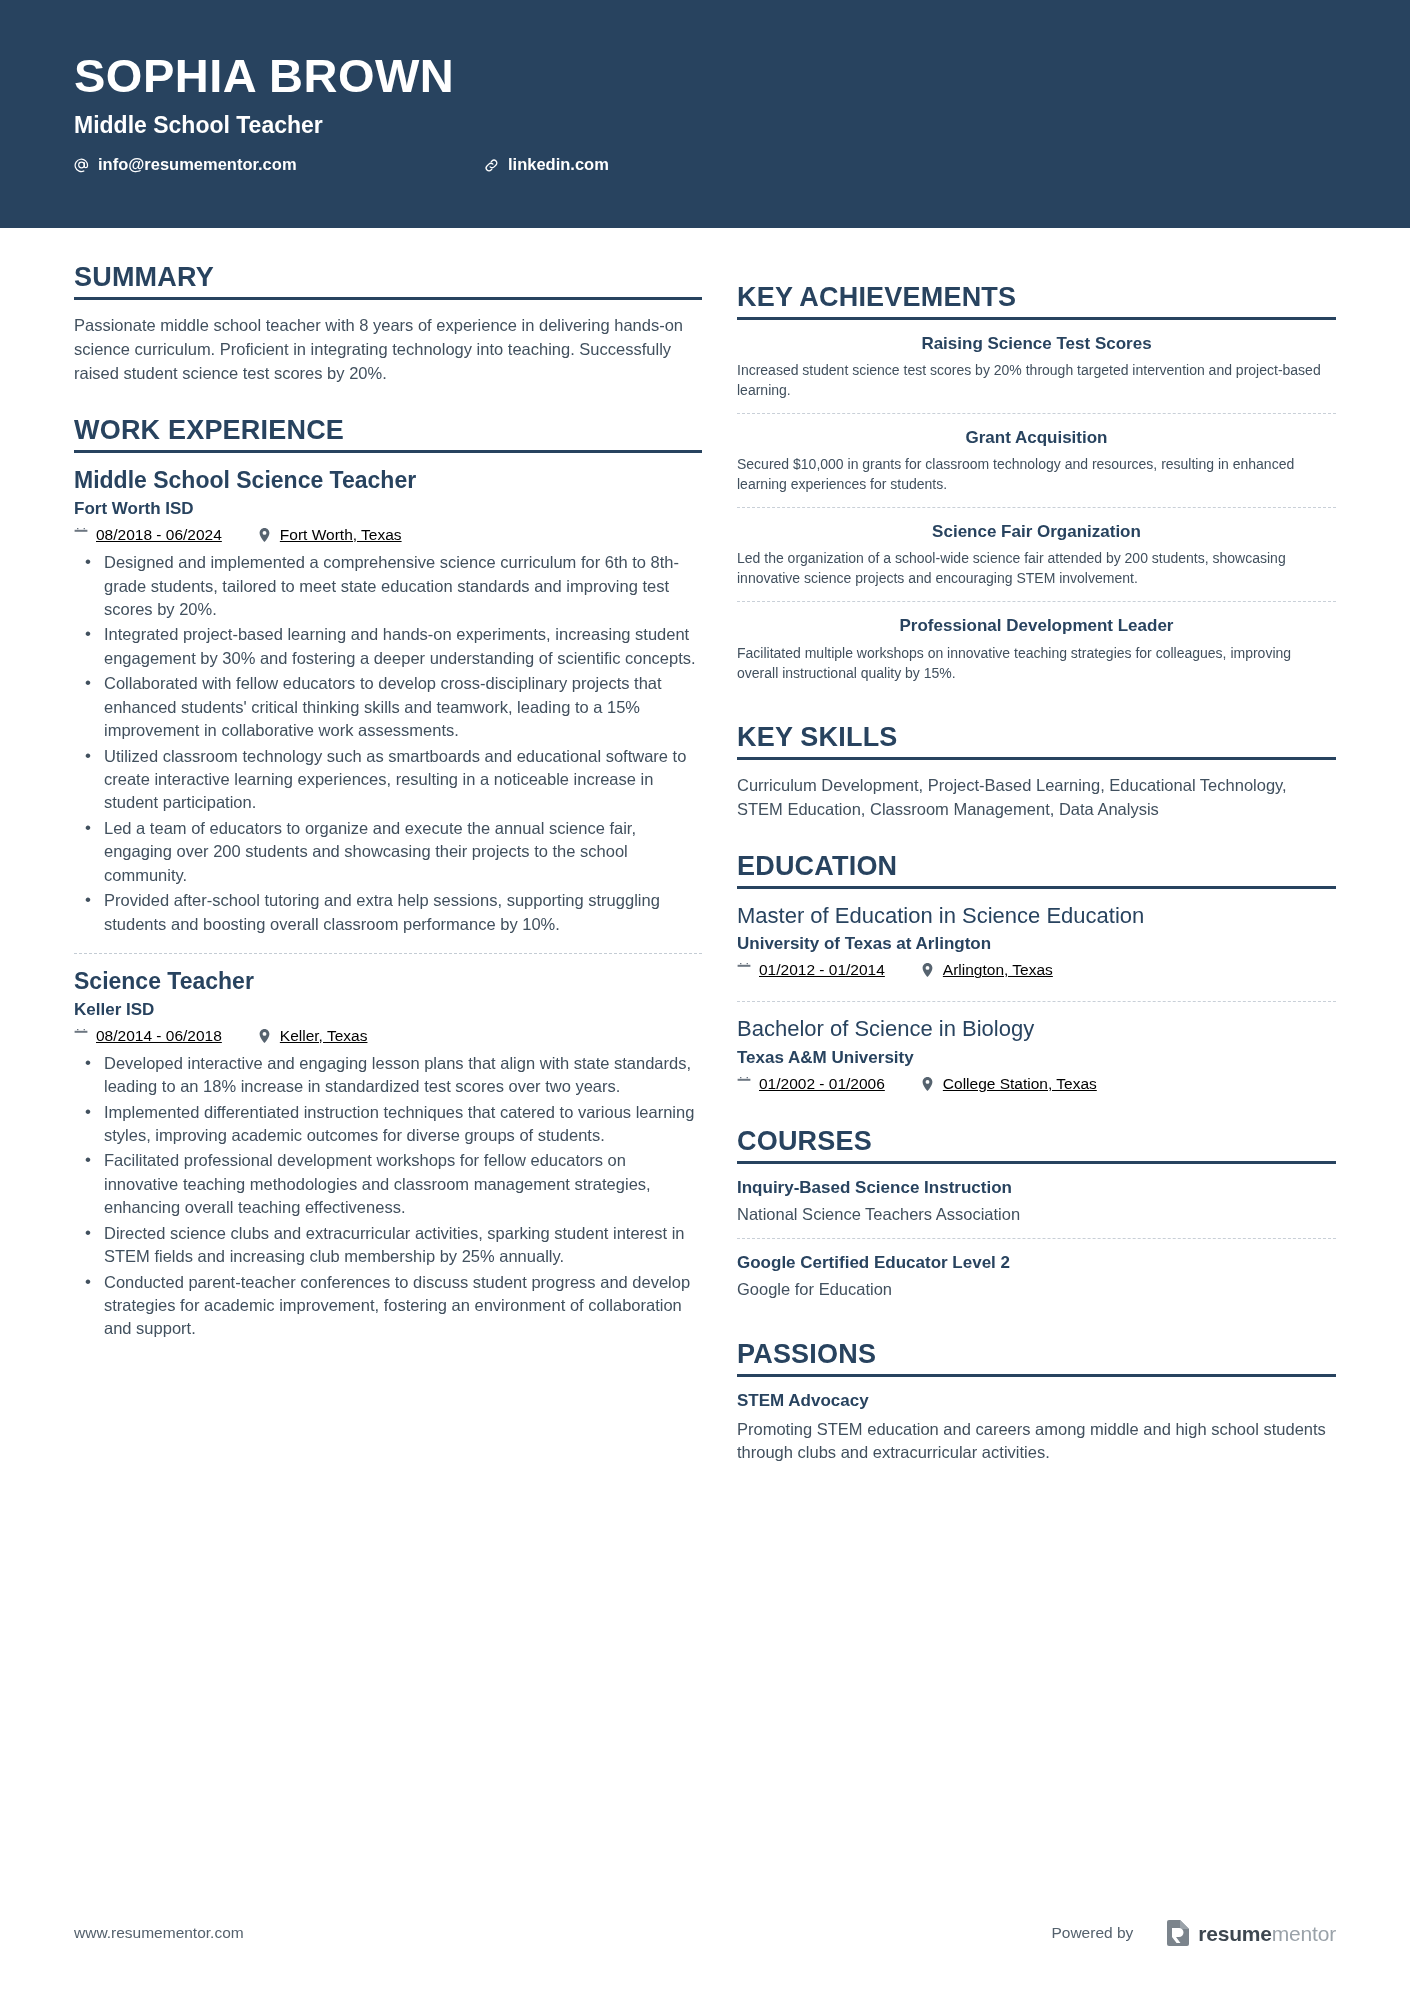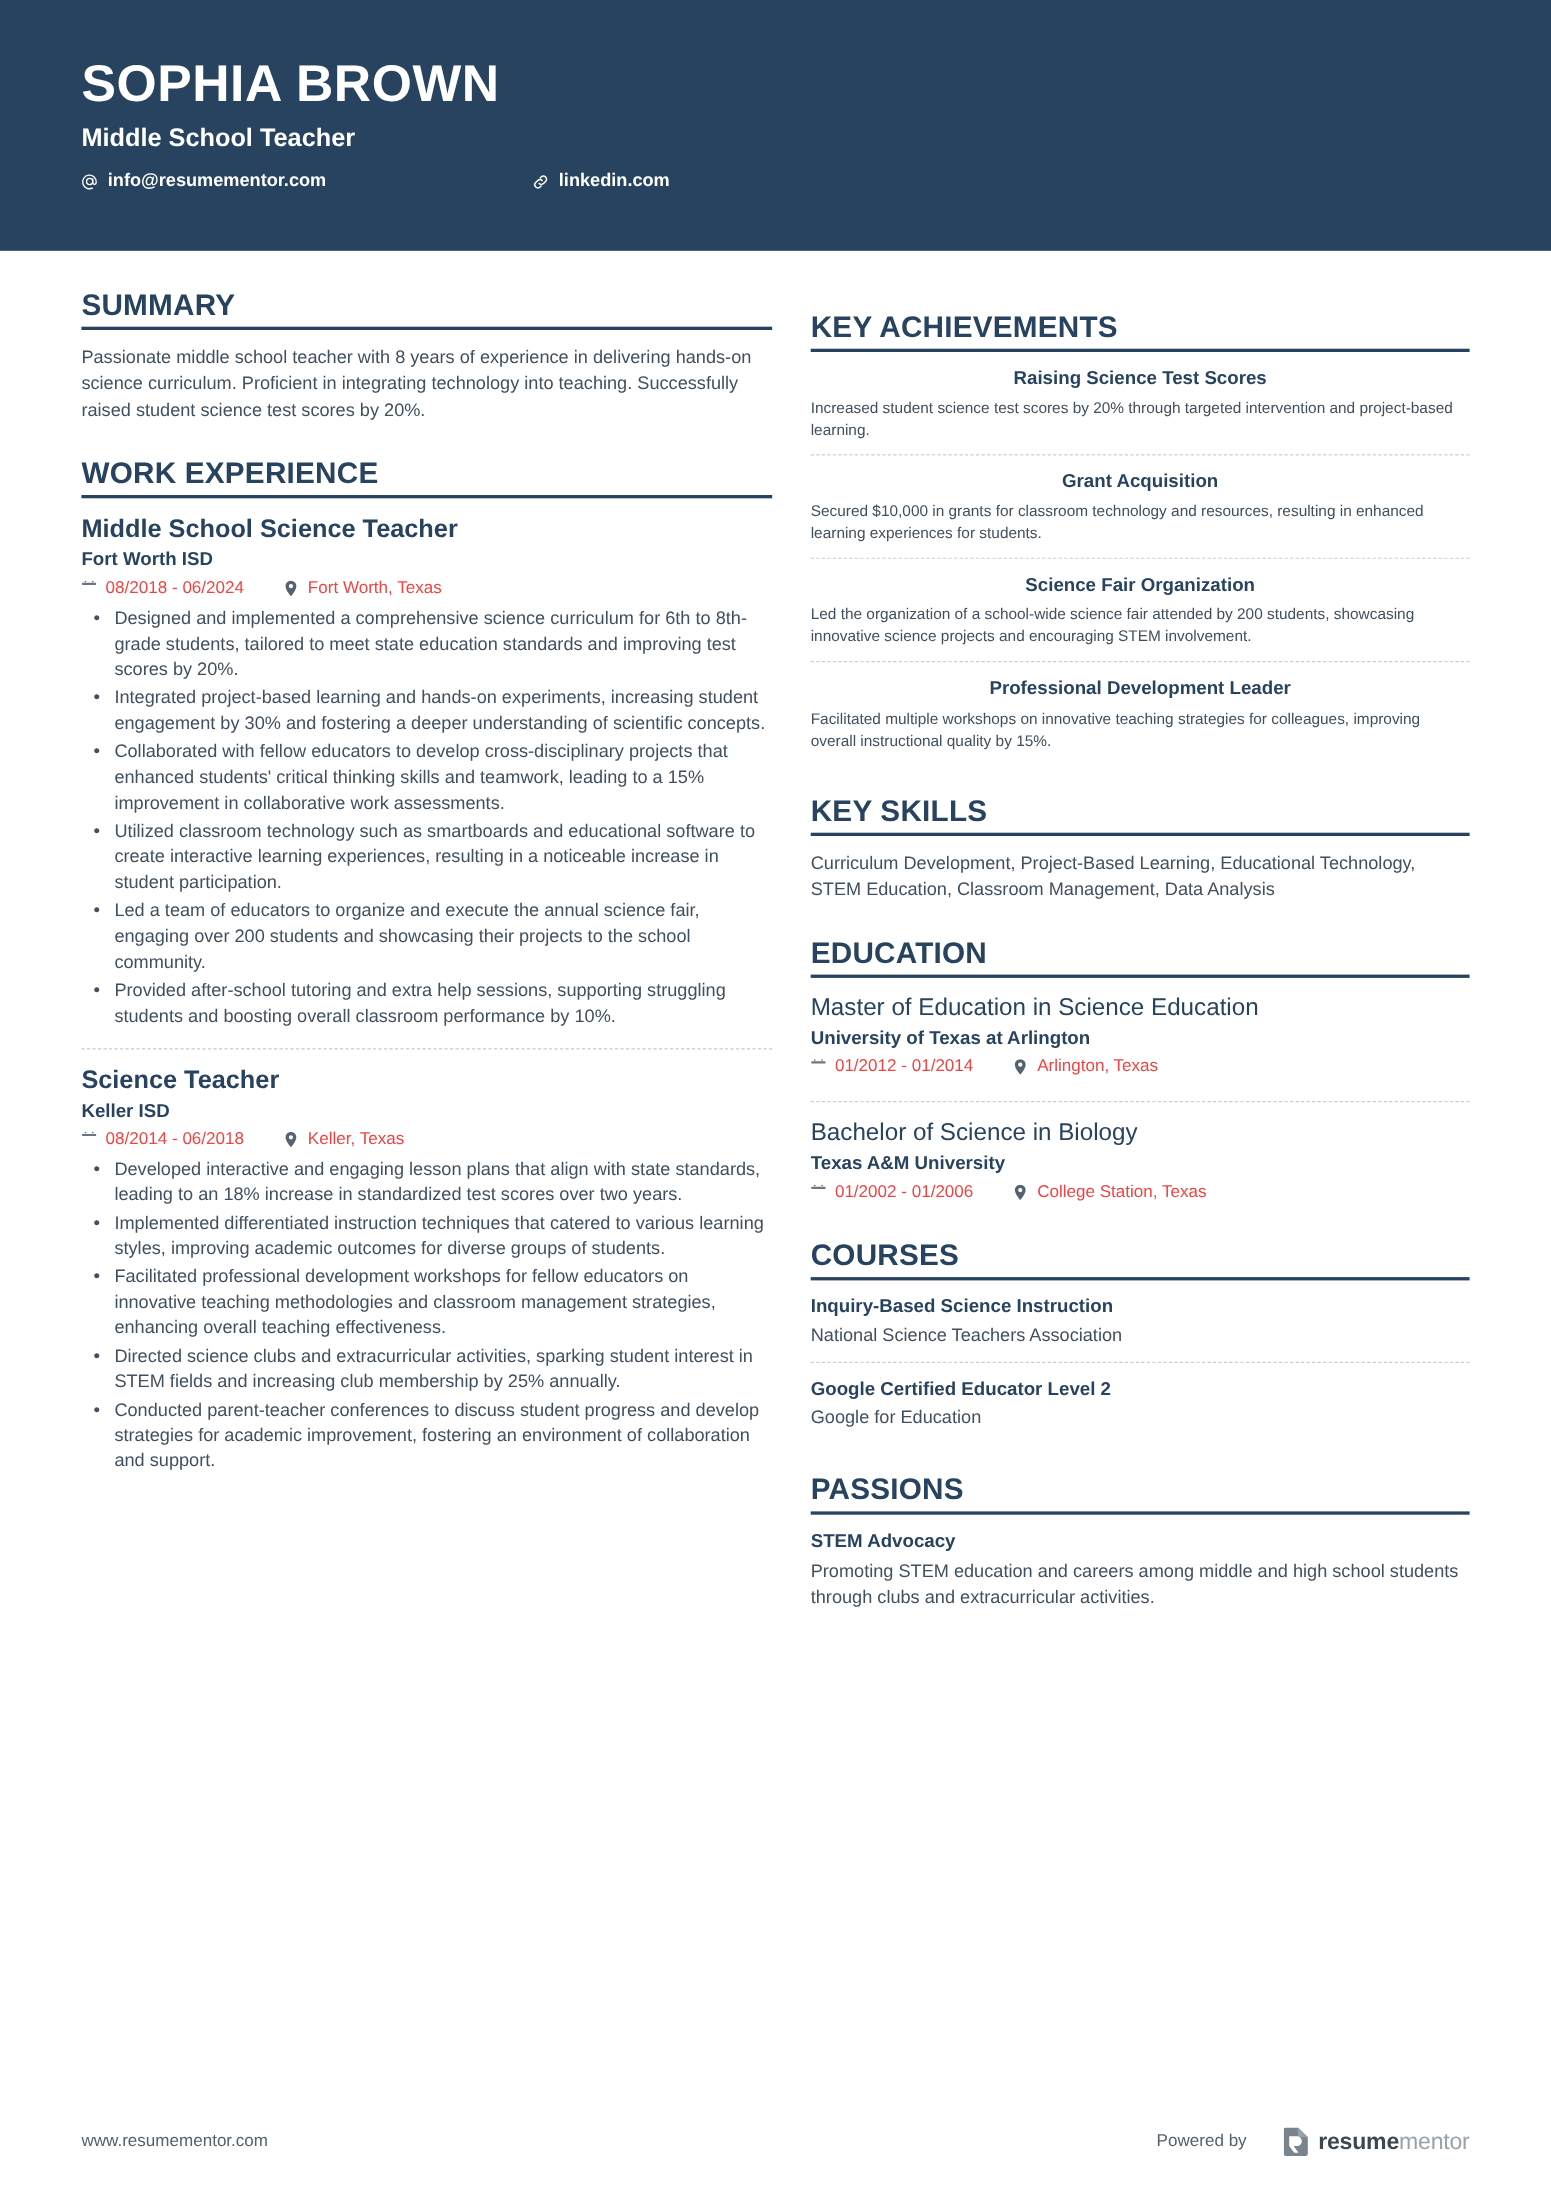--- a/index.html
+++ b/index.html
@@ -56,21 +56,21 @@
   .para { font-size:16.5px; line-height:1.46; color:#41505e; margin:0; }
 
   
   .entry { padding-bottom:6px; }
   .entry + .entry { border-top:1px dashed #c4ccd4; padding-top:13px; margin-top:9px; }
   .job-title {
     font-size:23px; color:#28435f; font-weight:bold;
     margin:0 0 3px 0; line-height:1.25;
   }
   .org { font-size:17px; font-weight:bold; color:#28435f; margin:0 0 6px 0; line-height:1.3; }
-  .meta { display:flex; align-items:flex-start; gap:8px; font-size:15.5px; color:#ef4444; margin-bottom:7px; }
+  .meta { display:flex; align-items:flex-start; gap:8px; font-size:15.5px; color:#000000; margin-bottom:7px;text-decoration:underline; }
   .meta .chunk { display:flex; align-items:center; gap:8px; }
   .meta .chunk + .chunk { margin-left:28px; }
   .meta .ic { display:inline-flex; width:14px; justify-content:center; flex:0 0 14px; }
 
   ul.bullets { list-style:none; margin:0; padding:0; }
   ul.bullets li {
     position:relative; padding-left:30px; font-size:16.5px;
     line-height:1.42; color:#41505e; margin-bottom:2px;
   }
   ul.bullets li:before {
@@ -94,21 +94,21 @@
   .course-sub { font-size:16.5px; color:#41505e; margin:0; line-height:1.4; }
 
   .passion-title { font-size:17px; font-weight:bold; color:#28435f; margin:0 0 5px 0; line-height:1.3; }
   .passion-text { font-size:16.5px; line-height:1.43; color:#41505e; margin:0; }
 
   .sp-sm { height:16px; }
   .sp-md { height:26px; }
 
   
   .footer {
-    position:absolute; left:0; bottom:0; width:1410px; height:96px;
+    position:absolute; left:0; bottom:14px; width:1410px; height:96px;
     display:flex; align-items:center; justify-content:space-between;
     padding:0 74px; box-sizing:border-box;
   }
   .footer-url { font-size:15.5px; color:#54616d; }
   .footer-right { display:flex; align-items:center; gap:34px; }
   .powered { font-size:15.5px; color:#54616d; }
   .logo { display:flex; align-items:center; gap:9px; }
   .logo-mark { display:block; }
   .logo-text { font-size:21px; letter-spacing:-0.2px; line-height:1; }
   .logo-text .b { font-weight:bold; color:#3d4750; }

